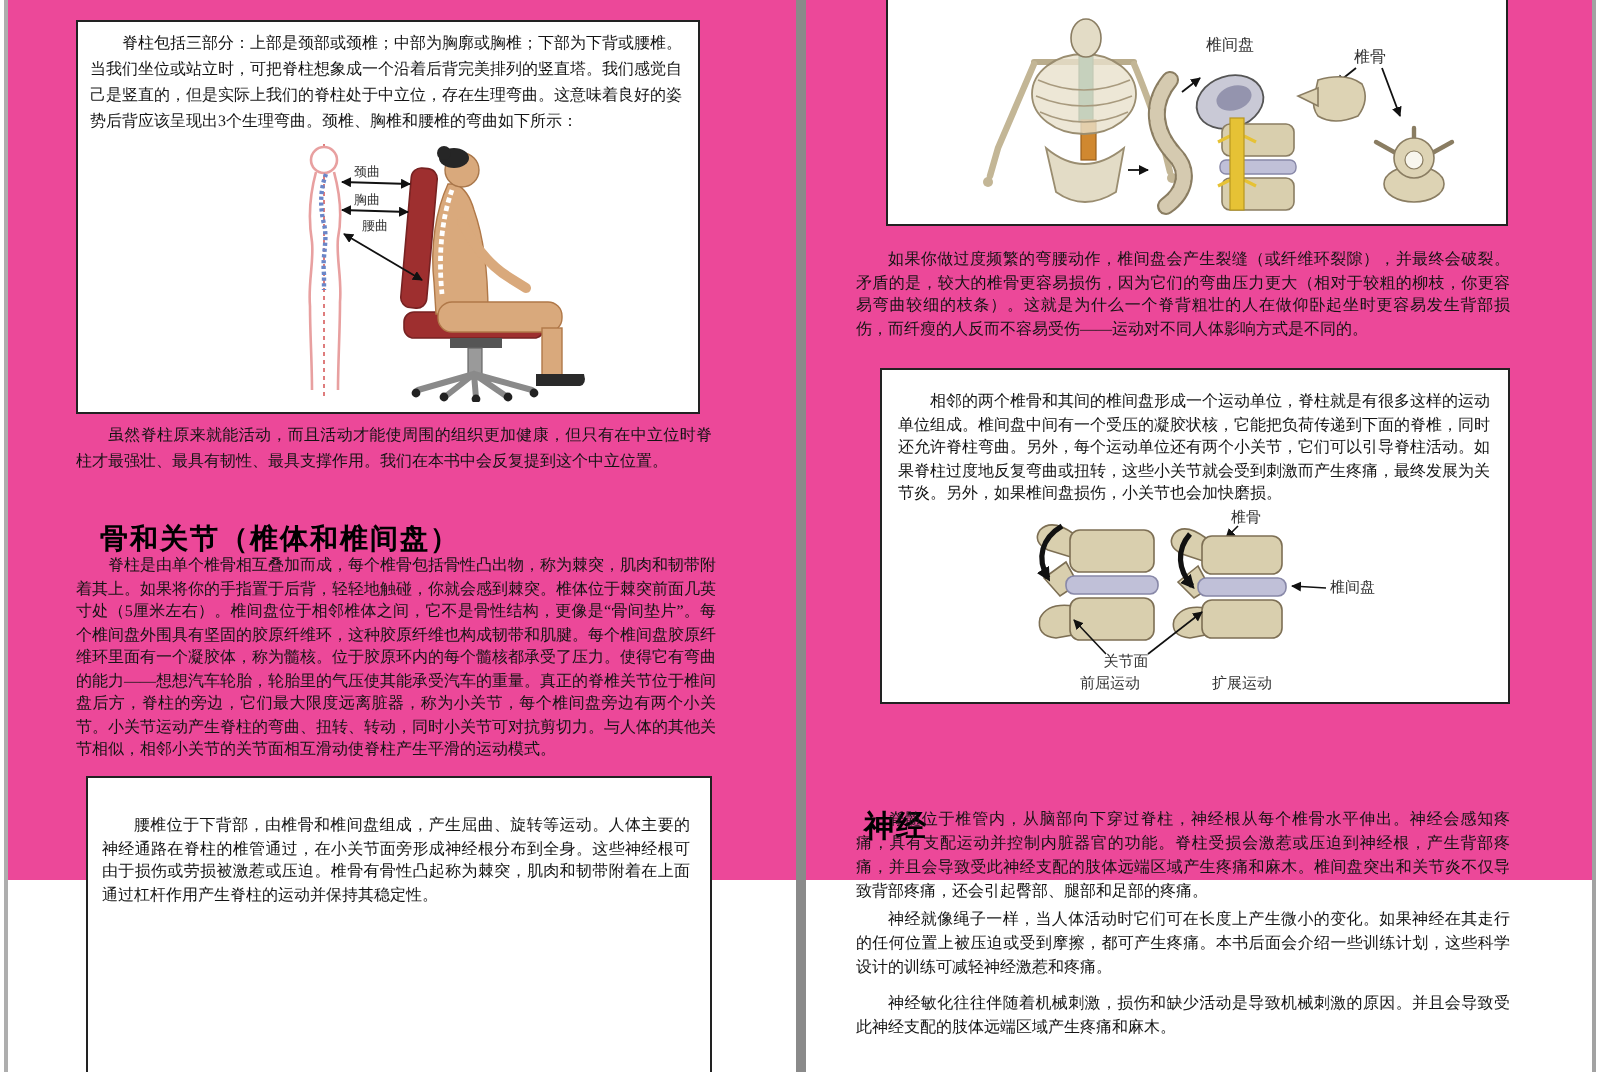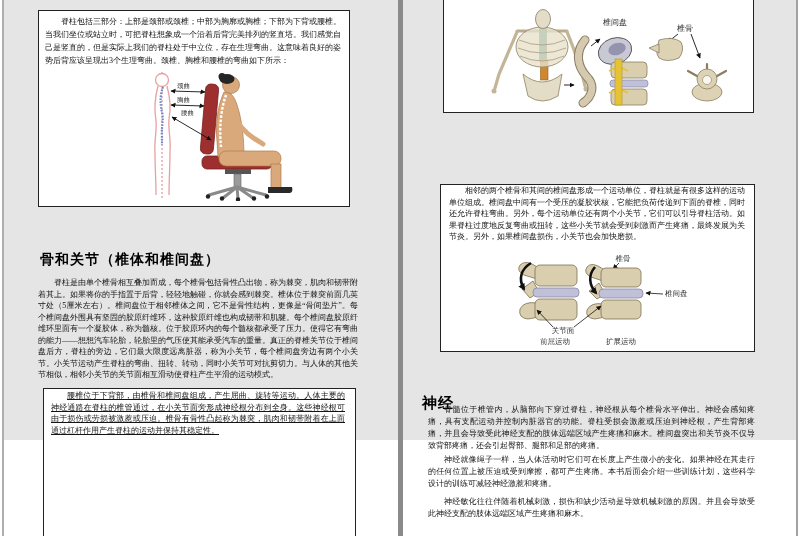--- a/index.html
+++ b/index.html
@@ -1,28 +1,28 @@
 <!DOCTYPE html>
 <html><head>
 <meta charset="utf-8">
 <style>
   html,body{margin:0;padding:0;background:#fff;}
   #screen{position:relative;width:800px;height:536px;background:#fff;overflow:hidden;
           font-family:"Liberation Serif","DejaVu Serif",serif;}
-  .page{position:absolute;top:0;height:440px;background:#e5e5e5;}
+  .page{position:absolute;top:0;height:440px;background:#ec4899;}
   #left-page{left:4px;width:394px;}
   #right-page{left:403px;width:393px;}
   .vline{position:absolute;top:0;height:536px;}
   #edge-left{left:2px;width:2px;background:#aeaeae;}
   #separator{left:398px;width:5px;background:#8a8a8a;}
   #edge-right{left:796px;width:2px;background:#a2a2a2;}
   .box{position:absolute;border:1.5px solid #222;box-sizing:border-box;background:#fff;}
   .body-text{position:absolute;margin:0;font-size:8px;line-height:11.5px;text-align:justify;
              text-indent:2em;color:#141414;}
-  .heading{position:absolute;margin:2px;font-family:Liberation Serif, serif;
+  .heading{position:absolute;margin:12px;font-family:Liberation Serif, serif;
            font-weight:700;color:#000;letter-spacing:1px;}
   svg{position:absolute;}
   svg text{font-family:"Liberation Serif","DejaVu Serif",serif;fill:#333;}
 </style>
 </head>
 <body>
 
 <div id="screen">
 
   <div class="vline" id="edge-left"></div>
@@ -74,27 +74,28 @@
           <text x="30" y="17">颈曲</text>
           <line x1="24" y1="20" x2="58" y2="21" stroke="#111" stroke-width="0.9" marker-start="url(#f1a)" marker-end="url(#f1a)"></line>
           <text x="30" y="31">胸曲</text>
           <line x1="24" y1="34" x2="57" y2="35" stroke="#111" stroke-width="0.9" marker-start="url(#f1a)" marker-end="url(#f1a)"></line>
           <text x="34" y="44">腰曲</text>
           <line x1="25" y1="46" x2="64" y2="69" stroke="#111" stroke-width="0.9" marker-start="url(#f1a)" marker-end="url(#f1a)"></line>
         </g>
       </svg>
     </div>
 
+    <p class="body-text" style="left:34px;top:212px;width:318px;line-height:12.5px;">虽然脊柱原来就能活动，而且活动才能使周围的组织更加健康，但只有在中立位时脊柱才最强壮、最具有韧性、最具支撑作用。我们在本书中会反复提到这个中立位置。</p>
 
     <h2 class="heading" style="left:34px;top:249px;font-size:14px;">骨和关节（椎体和椎间盘）</h2>
 
     <p class="body-text" style="left:34px;top:277px;width:320px;">脊柱是由单个椎骨相互叠加而成，每个椎骨包括骨性凸出物，称为棘突，肌肉和韧带附着其上。如果将你的手指置于后背，轻轻地触碰，你就会感到棘突。椎体位于棘突前面几英寸处（5厘米左右）。椎间盘位于相邻椎体之间，它不是骨性结构，更像是“骨间垫片”。每个椎间盘外围具有坚固的胶原纤维环，这种胶原纤维也构成韧带和肌腱。每个椎间盘胶原纤维环里面有一个凝胶体，称为髓核。位于胶原环内的每个髓核都承受了压力。使得它有弯曲的能力——想想汽车轮胎，轮胎里的气压使其能承受汽车的重量。真正的脊椎关节位于椎间盘后方，脊柱的旁边，它们最大限度远离脏器，称为小关节，每个椎间盘旁边有两个小关节。小关节运动产生脊柱的弯曲、扭转、转动，同时小关节可对抗剪切力。与人体的其他关节相似，相邻小关节的关节面相互滑动使脊柱产生平滑的运动模式。</p>
 
     <div class="box" style="left:39px;top:388px;width:313px;height:160px;">
-      <p class="body-text" style="left:7px;top:1px;width:294px;text-decoration:underline;">腰椎位于下背部，由椎骨和椎间盘组成，产生屈曲、旋转等运动。人体主要的神经通路在脊柱的椎管通过，在小关节面旁形成神经根分布到全身。这些神经根可由于损伤或劳损被激惹或压迫。椎骨有骨性凸起称为棘突，肌肉和韧带附着在上面通过杠杆作用产生脊柱的运动并保持其稳定性。</p>
+      <p class="body-text" style="left:7px;top:18px;width:294px;">腰椎位于下背部，由椎骨和椎间盘组成，产生屈曲、旋转等运动。人体主要的神经通路在脊柱的椎管通过，在小关节面旁形成神经根分布到全身。这些神经根可由于损伤或劳损被激惹或压迫。椎骨有骨性凸起称为棘突，肌肉和韧带附着在上面通过杠杆作用产生脊柱的运动并保持其稳定性。</p>
     </div>
   </div>
 
   <div class="page" id="right-page">
 
     <div class="box" style="left:40px;top:-8px;width:311px;height:121px;">
 
       <svg style="left:1px;top:9px;" width="306" height="106" viewBox="0 0 306 106">
         <defs>
           <marker id="f2a" markerWidth="6" markerHeight="6" refX="4.5" refY="2.5" orient="auto" markerUnits="userSpaceOnUse">
@@ -141,23 +142,24 @@
         </g>
         <g>
           <ellipse cx="262" cy="90" rx="15" ry="9" fill="#ddd3b4" stroke="#8a7d62" stroke-width="0.8"></ellipse>
           <path d="M252,74 l-9,-5 M272,74 l9,-5 M262,69 l0,-7" stroke="#8a7d62" stroke-width="2.2" stroke-linecap="round"></path>
           <circle cx="262" cy="77" r="10" fill="#ddd3b4" stroke="#8a7d62" stroke-width="0.8"></circle>
           <circle cx="262" cy="78" r="4.5" fill="#f8f6ee" stroke="#8a7d62" stroke-width="0.6"></circle>
         </g>
       </svg>
     </div>
 
+    <p class="body-text" style="left:25px;top:124px;width:327px;">如果你做过度频繁的弯腰动作，椎间盘会产生裂缝（或纤维环裂隙），并最终会破裂。矛盾的是，较大的椎骨更容易损伤，因为它们的弯曲压力更大（相对于较粗的柳枝，你更容易弯曲较细的枝条）。这就是为什么一个脊背粗壮的人在做仰卧起坐时更容易发生背部损伤，而纤瘦的人反而不容易受伤——运动对不同人体影响方式是不同的。</p>
 
     <div class="box" style="left:37px;top:184px;width:315px;height:168px;">
-      <p class="body-text" style="left:8px;top:0;width:296px;">相邻的两个椎骨和其间的椎间盘形成一个运动单位，脊柱就是有很多这样的运动单位组成。椎间盘中间有一个受压的凝胶状核，它能把负荷传递到下面的脊椎，同时还允许脊柱弯曲。另外，每个运动单位还有两个小关节，它们可以引导脊柱活动。如果脊柱过度地反复弯曲或扭转，这些小关节就会受到刺激而产生疼痛，最终发展为关节炎。另外，如果椎间盘损伤，小关节也会加快磨损。</p>
+      <p class="body-text" style="left:8px;top:10px;width:296px;">相邻的两个椎骨和其间的椎间盘形成一个运动单位，脊柱就是有很多这样的运动单位组成。椎间盘中间有一个受压的凝胶状核，它能把负荷传递到下面的脊椎，同时还允许脊柱弯曲。另外，每个运动单位还有两个小关节，它们可以引导脊柱活动。如果脊柱过度地反复弯曲或扭转，这些小关节就会受到刺激而产生疼痛，最终发展为关节炎。另外，如果椎间盘损伤，小关节也会加快磨损。</p>
 
       <svg style="left:56px;top:66px;" width="250" height="96" viewBox="0 0 250 96">
         <defs>
           <marker id="f3a" markerWidth="6" markerHeight="6" refX="4.5" refY="2.5" orient="auto" markerUnits="userSpaceOnUse">
             <path d="M0,0L5,2.5L0,5z" fill="#111"></path>
           </marker>
           <marker id="f3b" markerWidth="8" markerHeight="8" refX="5" refY="3.5" orient="auto" markerUnits="userSpaceOnUse">
             <path d="M0,0L7,3.5L0,7z" fill="#111"></path>
           </marker>
         </defs>

